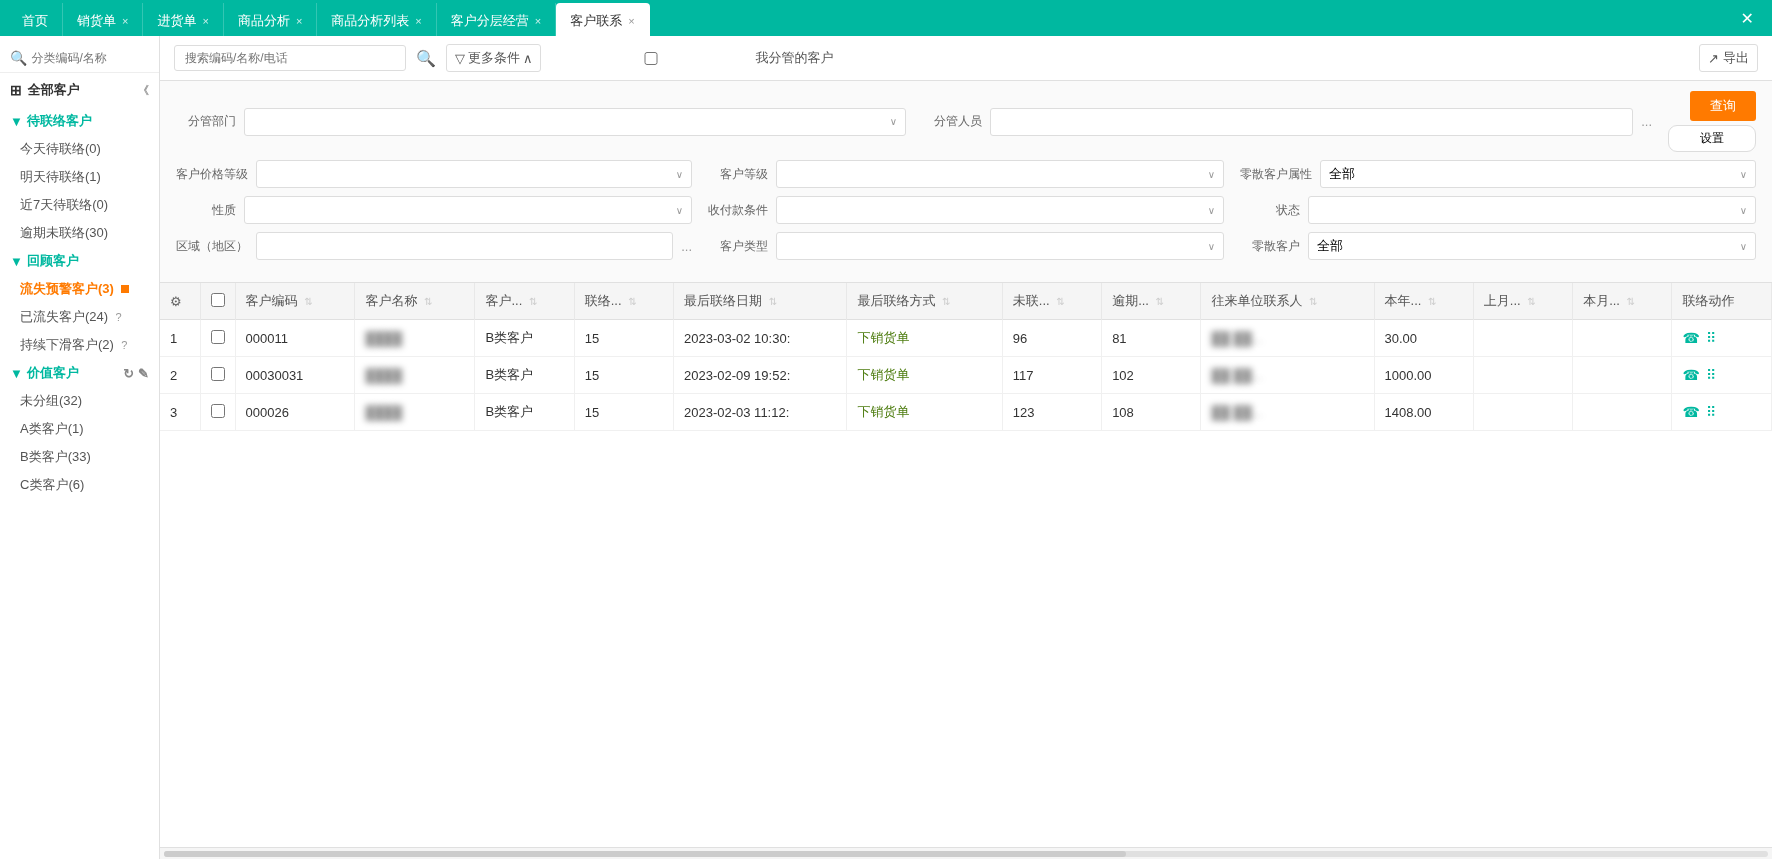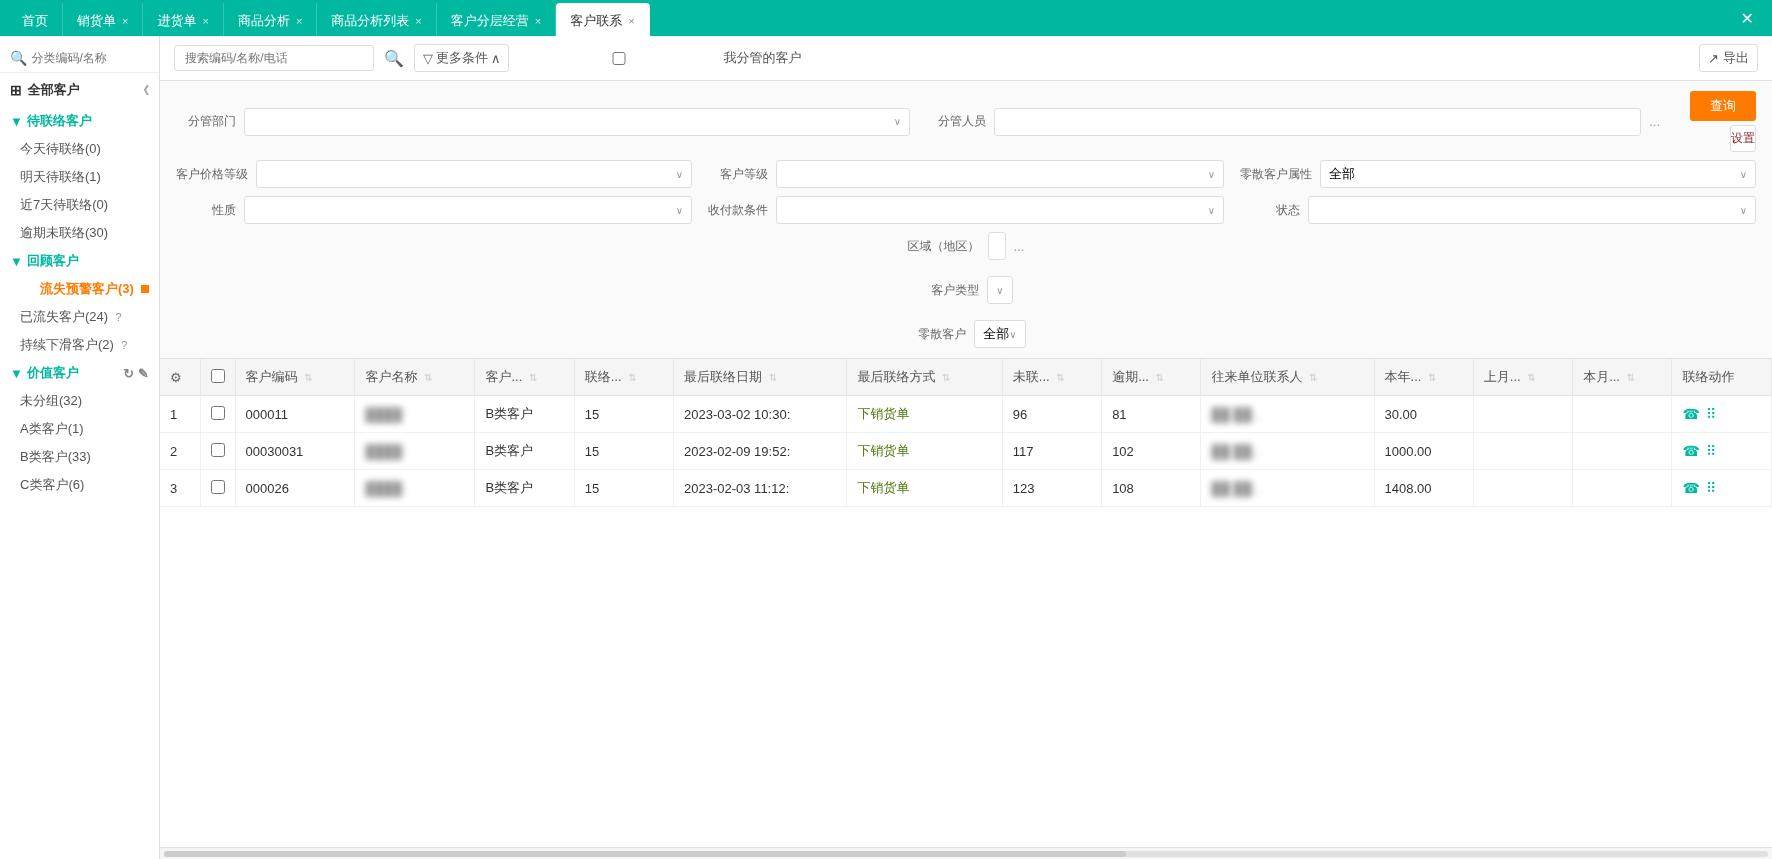--- a/index.html
+++ b/index.html
@@ -77,21 +77,21 @@
       cursor: pointer;
     }
     .sidebar-group-title .arrow { margin-right: 4px; }
 
     .sidebar-item {
       padding: 5px 10px 5px 20px;
       color: #555; font-size: 12px;
       cursor: pointer; white-space: nowrap;
     }
     .sidebar-item.active {
-      color: #ff7a00; font-weight: bold; margin-left: 20px;
+      color: #ff7a00; font-weight: bold;
     }
     .sidebar-item.active::before {
       content: '';
     }
 
     .tooltip-box {
       background: white;
       border: 1px solid #e0e0e0;
       padding: 6px 10px;
       font-size: 12px; color: #666;
@@ -142,21 +142,21 @@
     
     .advanced-filter {
       background: #fafafa;
       border-bottom: 1px solid #e0e0e0;
       padding: 10px 16px;
     }
     .filter-row {
       display: flex; align-items: center; gap: 16px;
       margin-bottom: 8px;
     }
-    .filter-row:last-child { margin-bottom: 0; flex-direction: column; }
+    .filter-row:last-child { margin-bottom: 12px; }
     .filter-item {
       display: flex; align-items: center; gap: 8px;
       flex: 1;
     }
     .filter-item label {
       font-size: 12px; color: #666; white-space: nowrap;
       min-width: 60px; text-align: right;
     }
     .filter-item input, .filter-item .select-box {
       border: 1px solid #ddd; border-radius: 3px;
@@ -169,23 +169,23 @@
 
     .action-btns {
       display: flex; flex-direction: column; gap: 4px; min-width: 80px; align-items: flex-end;
     }
     .btn-query {
       background: #ff7a00; color: white;
       border: none; border-radius: 3px;
       padding: 6px 20px; cursor: pointer; font-size: 13px;
     }
     .btn-settings {
-      background: white; color: #7f1d1d;
-      border: 1px solid #ddd; border-radius: 3px;
-      padding: 4px 0; cursor: pointer; font-size: 12px;
+      background: white; color: #000000;
+      border: 1px solid #ddd; border-radius: 9px;
+      padding: 4px 31px; cursor: pointer; font-size: 12px;
     }
 
     
     .table-area {
       flex: 1; overflow: auto;
       background: white;
     }
     table {
       width: 100%; border-collapse: collapse;
       font-size: 12px;
@@ -356,21 +356,21 @@
       <span>B类客户(33)</span>
     </div>
     <div class="sidebar-item">
       <span>C类客户(6)</span>
     </div>
   </div>
 
   <div class="content-area">
 
     <div class="filter-toolbar">
-      <input type="text" style="width: 200px;" placeholder="搜索编码/名称/电话">
+      <input type="text" style="width: 232px;" placeholder="搜索编码/名称/电话">
       <span class="search-btn">🔍</span>
       <div class="more-conditions">
         <span>▽</span>
         <span>更多条件</span>
         <span>∧</span>
       </div>
       <div class="my-customers">
         <input type="checkbox" style="">
         <span>我分管的客户</span>
       </div>

